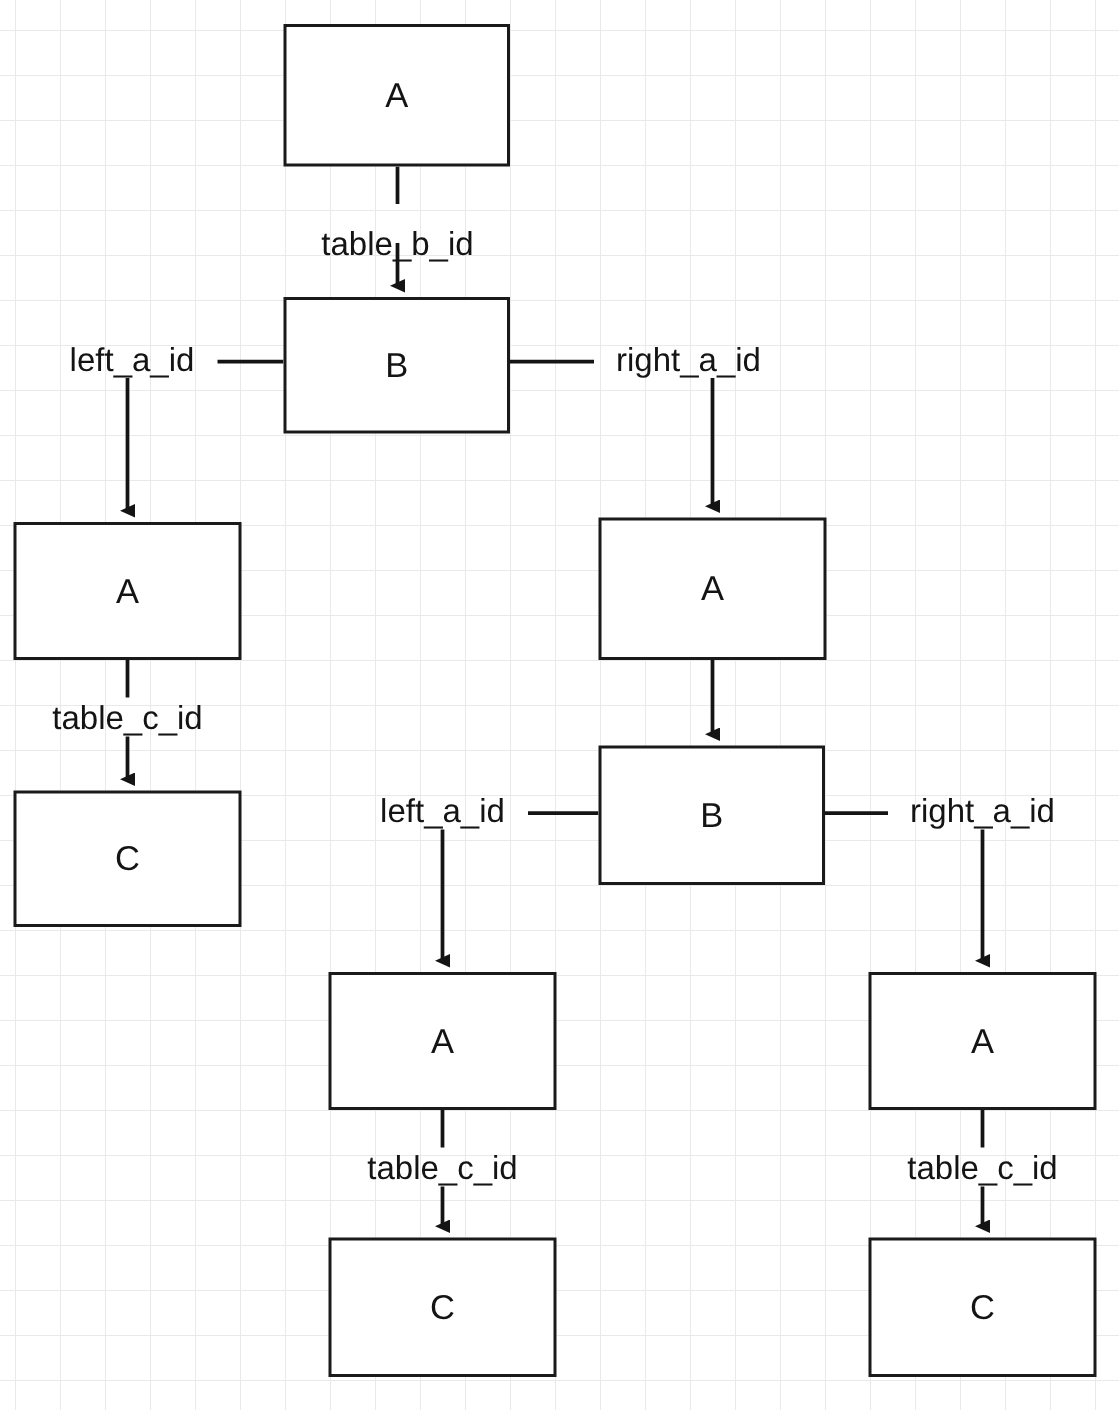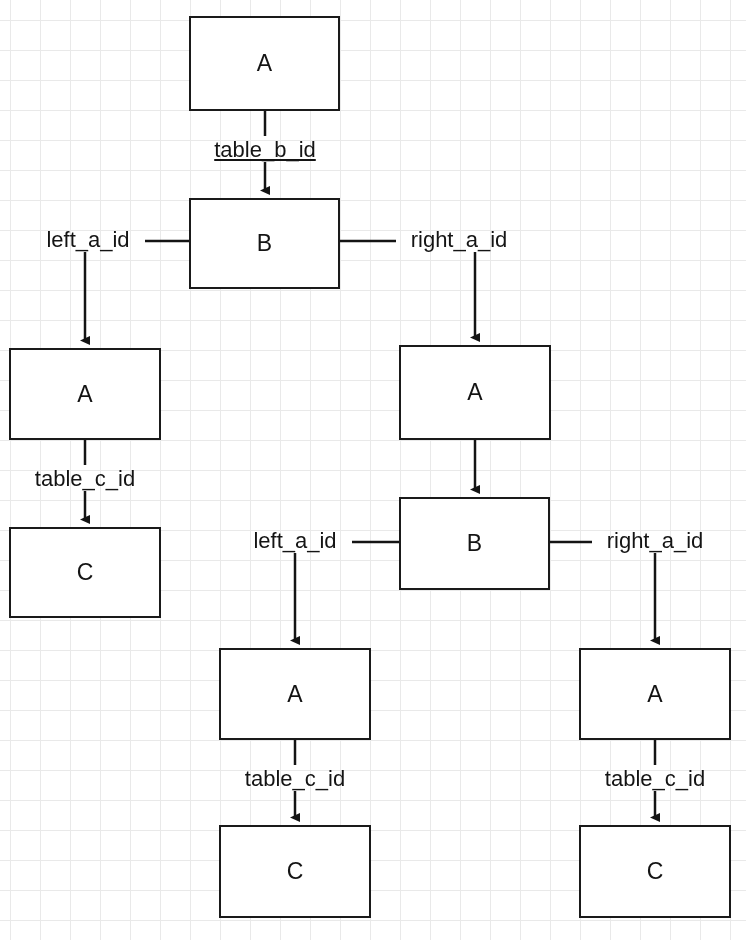--- a/index.html
+++ b/index.html
@@ -142,21 +142,21 @@
   </div>
 
   <div class="node-box" style="left:579px;top:648px;width:152px;height:92px;">
     <span>A</span>
   </div>
 
   <div class="node-box" style="left:579px;top:825px;width:152px;height:93px;">
     <span>C</span>
   </div>
 
-  <div class="edge-label" style="left:265px;top:139px;text-decoration:underline;">table_b_id</div>
+  <div class="edge-label" style="left:265px;top:152px;">table_b_id</div>
 
   <div class="edge-label" style="left:88px;top:229px;">left_a_id</div>
 
   <div class="edge-label" style="left:459px;top:229px;">right_a_id</div>
 
   <div class="edge-label" style="left:85px;top:468px;">table_c_id</div>
 
   <div class="edge-label" style="left:295px;top:530px;">left_a_id</div>
 
   <div class="edge-label" style="left:655px;top:530px;">right_a_id</div>

